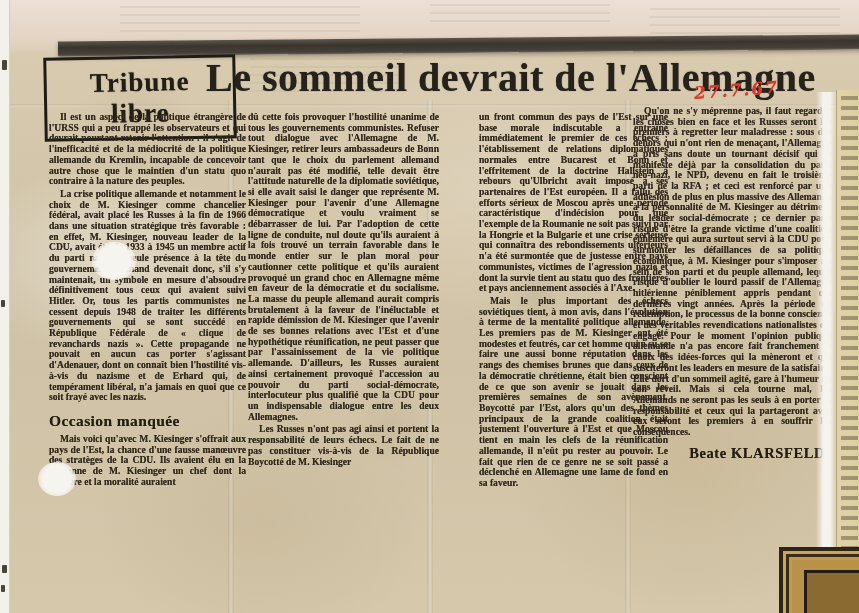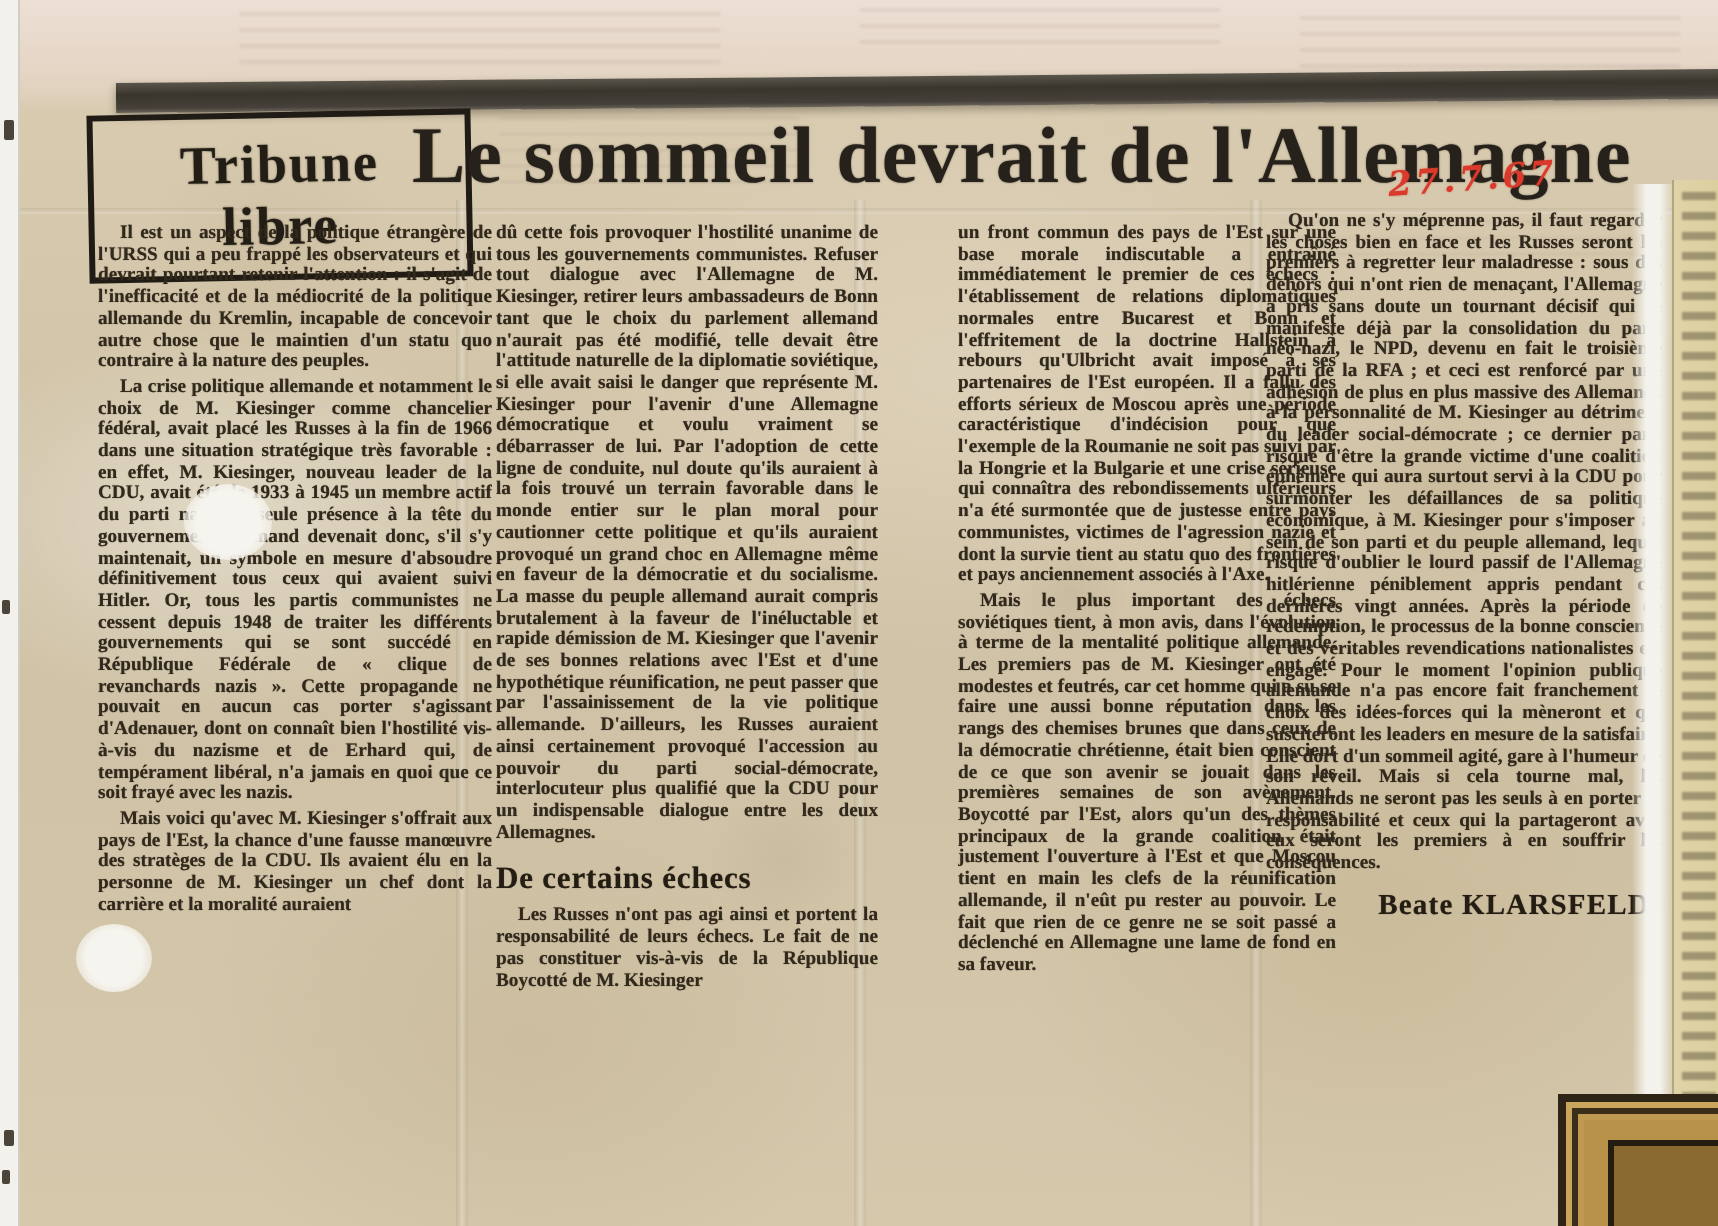--- a/index.html
+++ b/index.html
@@ -156,26 +156,26 @@
     <span>libre</span>
   </div>
 
   <div class="headline">Le sommeil devrait de l'Allemagne</div>
 
   <div class="hand-date">27.7.67</div>
 
   <div class="col" id="col1">
     <p class="indent">Il est un aspect de la politique étrangère de l'URSS qui a peu frappé les observateurs et qui devrait pourtant retenir l'attention : il s'agit de l'inefficacité et de la médiocrité de la politique allemande du Kremlin, incapable de concevoir autre chose que le maintien d'un statu quo contraire à la nature des peuples.</p>
     <p class="indent">La crise politique allemande et notamment le choix de M. Kiesinger comme chancelier fédéral, avait placé les Russes à la fin de 1966 dans une situation stratégique très favorable : en effet, M. Kiesinger, nouveau leader de la CDU, avait été de 1933 à 1945 un membre actif du parti nazi. Sa seule présence à la tête du gouvernement allemand devenait donc, s'il s'y maintenait, un symbole en mesure d'absoudre définitivement tous ceux qui avaient suivi Hitler. Or, tous les partis communistes ne cessent depuis 1948 de traiter les différents gouvernements qui se sont succédé en République Fédérale de « clique de revanchards nazis ». Cette propagande ne pouvait en aucun cas porter s'agissant d'Adenauer, dont on connaît bien l'hostilité vis-à-vis du nazisme et de Erhard qui, de tempérament libéral, n'a jamais en quoi que ce soit frayé avec les nazis.</p>
+    <div class="subhead">Occasion manquée</div>
     <p class="indent">Mais voici qu'avec M. Kiesinger s'offrait aux pays de l'Est, la chance d'une fausse manœuvre des stratèges de la CDU. Ils avaient élu en la personne de M. Kiesinger un chef dont la carrière et la moralité auraient</p>
   </div>
 
   <div class="col" id="col2">
     <p>dû cette fois provoquer l'hostilité unanime de tous les gouvernements communistes. Refuser tout dialogue avec l'Allemagne de M. Kiesinger, retirer leurs ambassadeurs de Bonn tant que le choix du parlement allemand n'aurait pas été modifié, telle devait être l'attitude naturelle de la diplomatie soviétique, si elle avait saisi le danger que représente M. Kiesinger pour l'avenir d'une Allemagne démocratique et voulu vraiment se débarrasser de lui. Par l'adoption de cette ligne de conduite, nul doute qu'ils auraient à la fois trouvé un terrain favorable dans le monde entier sur le plan moral pour cautionner cette politique et qu'ils auraient provoqué un grand choc en Allemagne même en faveur de la démocratie et du socialisme. La masse du peuple allemand aurait compris brutalement à la faveur de l'inéluctable et rapide démission de M. Kiesinger que l'avenir de ses bonnes relations avec l'Est et d'une hypothétique réunification, ne peut passer que par l'assainissement de la vie politique allemande. D'ailleurs, les Russes auraient ainsi certainement provoqué l'accession au pouvoir du parti social-démocrate, interlocuteur plus qualifié que la CDU pour un indispensable dialogue entre les deux Allemagnes.</p>
-    <div class="subhead">De certains échecs</div>
     <p class="indent">Les Russes n'ont pas agi ainsi et portent la responsabilité de leurs échecs. Le fait de ne pas constituer vis-à-vis de la République Boycotté de M. Kiesinger</p>
   </div>
 
   <div class="col" id="col3">
     <p>un front commun des pays de l'Est sur une base morale indiscutable a entraîné immédiatement le premier de ces échecs : l'établissement de relations diplomatiques normales entre Bucarest et Bonn et l'effritement de la doctrine Hallstein à rebours qu'Ulbricht avait imposé à ses partenaires de l'Est européen. Il a fallu des efforts sérieux de Moscou après une période caractéristique d'indécision pour que l'exemple de la Roumanie ne soit pas suivi par la Hongrie et la Bulgarie et une crise sérieuse qui connaîtra des rebondissements ultérieurs n'a été surmontée que de justesse entre pays communistes, victimes de l'agression nazie et dont la survie tient au statu quo des frontières et pays anciennement associés à l'Axe.</p>
     <p class="indent">Mais le plus important des échecs soviétiques tient, à mon avis, dans l'évolution à terme de la mentalité politique allemande. Les premiers pas de M. Kiesinger ont été modestes et feutrés, car cet homme qui a su se faire une aussi bonne réputation dans les rangs des chemises brunes que dans ceux de la démocratie chrétienne, était bien conscient de ce que son avenir se jouait dans les premières semaines de son avènement. Boycotté par l'Est, alors qu'un des thèmes principaux de la grande coalition était justement l'ouverture à l'Est et que Moscou tient en main les clefs de la réunification allemande, il n'eût pu rester au pouvoir. Le fait que rien de ce genre ne se soit passé a déclenché en Allemagne une lame de fond en sa faveur.</p>
   </div>
 
   <div class="col" id="col4">
     <p class="indent">Qu'on ne s'y méprenne pas, il faut regarder les choses bien en face et les Russes seront les premiers à regretter leur maladresse : sous des dehors qui n'ont rien de menaçant, l'Allemagne a pris sans doute un tournant décisif qui se manifeste déjà par la consolidation du parti néo-nazi, le NPD, devenu en fait le troisième parti de la RFA ; et ceci est renforcé par une adhésion de plus en plus massive des Allemands à la personnalité de M. Kiesinger au détriment du leader social-démocrate ; ce dernier parti risque d'être la grande victime d'une coalition éphémère qui aura surtout servi à la CDU pour surmonter les défaillances de sa politique économique, à M. Kiesinger pour s'imposer au sein de son parti et du peuple allemand, lequel risque d'oublier le lourd passif de l'Allemagne hitlérienne péniblement appris pendant ces dernières vingt années. Après la période de rédemption, le processus de la bonne conscience et des véritables revendications nationalistes est engagé. Pour le moment l'opinion publique allemande n'a pas encore fait franchement le choix des idées-forces qui la mèneront et qui susciteront les leaders en mesure de la satisfaire. Elle dort d'un sommeil agité, gare à l'humeur de son réveil. Mais si cela tourne mal, les Allemands ne seront pas les seuls à en porter la responsabilité et ceux qui la partageront avec eux seront les premiers à en souffrir les conséquences.</p>

